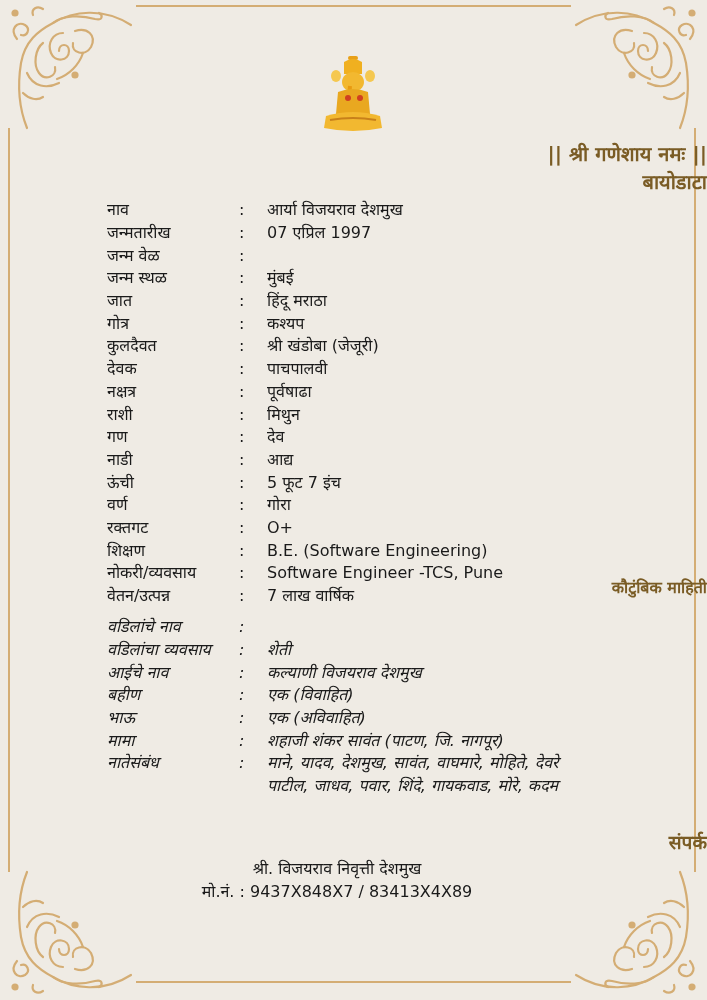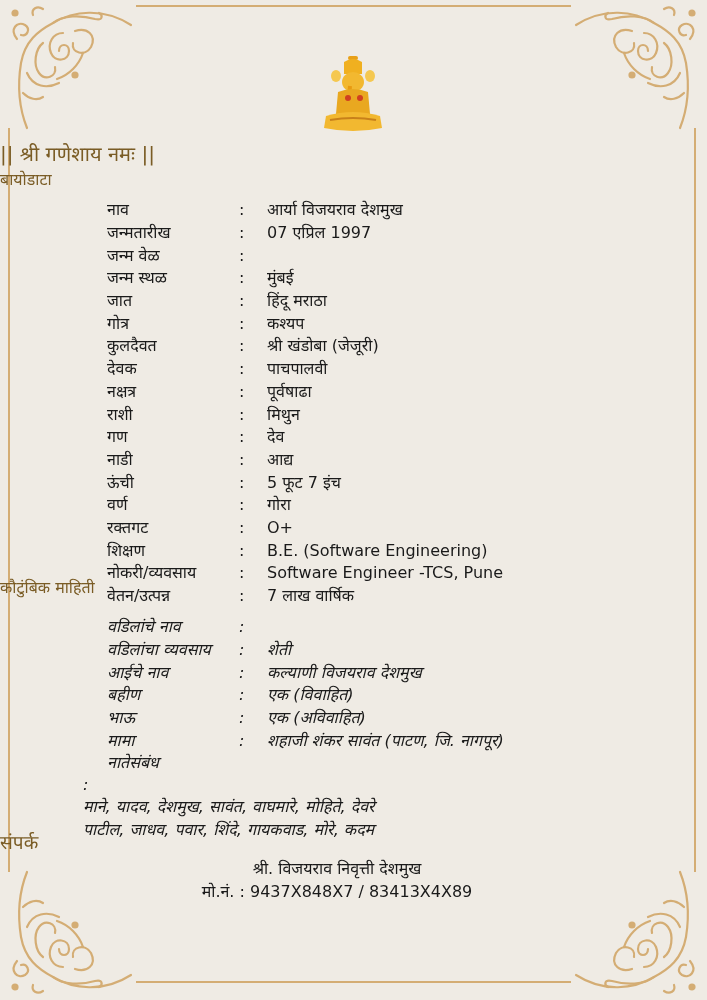--- a/index.html
+++ b/index.html
@@ -19,34 +19,34 @@
     .corner svg { width: 100%; height: 100%; }
     .c-tl { left: 3px; top: 3px; }
     .c-tr { right: 3px; top: 3px; transform: scaleX(-1); }
     .c-bl { left: 3px; bottom: 3px; transform: scaleY(-1); }
     .c-br { right: 3px; bottom: 3px; transform: scale(-1,-1); }
 
     .idol { position: absolute; left: 320px; top: 56px; width: 66px; height: 80px; }
     .idol svg { width: 100%; height: 100%; }
 
     .heading {
-      position: absolute; left: 0; width: 707px; text-align: left;
-      color: #7a5c25; font-weight: normal;
+      position: absolute; left: 0; width: 707px; text-align: right;
+      color: #7a5c25; font-weight: bold;
     }
     .h-mantra { top: 140px; font-size: 20px; }
-    .h-biodata { top: 168px; font-size: 16px; }
+    .h-biodata { top: 168px; font-size: 20px; }
     .h-family { top: 576px; font-size: 16px; }
     .h-contact { top: 829px; font-size: 19px; }
 
     .rows { position: absolute; left: 83px; }
     .row { display: flex; height: 22.7px; align-items: center; font-size: 16px; line-height: 22px; white-space: nowrap; }
     .row .label { width: 132px; margin-left: 24px; }
     .row .colon { width: 28px; }
     .row .value { }
-    .row.multi { height: auto; align-items: flex-start; flex-direction: column; }
+    .row.multi { height: auto; align-items: flex-start; }
     .row.multi .value div { height: 22.7px; line-height: 22px; }
     .rows-personal { top: 199px; }
     .rows-family { top: 616px; font-style: italic; }
 
     .contact { position: absolute; left: 0; width: 674px; top: 858px; text-align: center; font-size: 16px; }
     .contact div { height: 22.5px; line-height: 22px; }
   </style>
 </head>
 <body>
 

